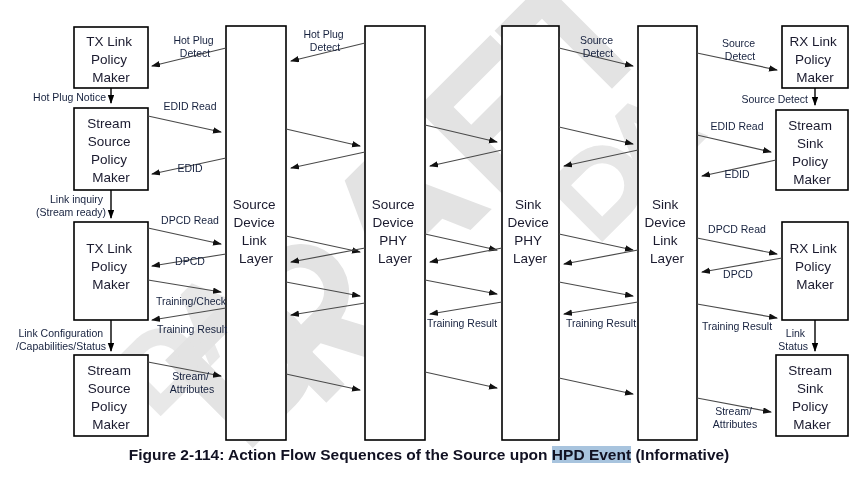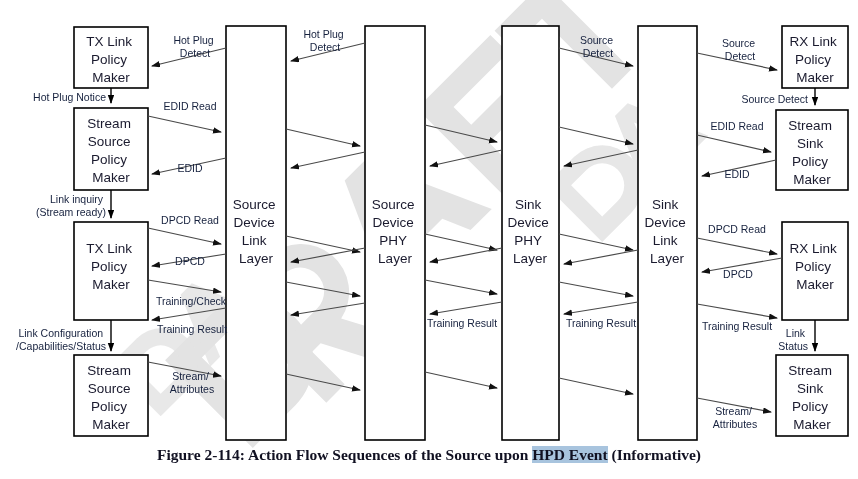--- a/index.html
+++ b/index.html
@@ -57,21 +57,21 @@
     stroke: #000000;
     stroke-width: 1.4;
     fill: none;
   }
   .caption {
     position: absolute;
     left: 0;
     top: 446px;
     width: 858px;
     text-align: center;
-    font-family: Liberation Serif, serif;
+    font-family: Liberation Sans, sans-serif;
     font-size: 15.5px;
     font-weight: bold;
     color: #111122;
     white-space: nowrap;
   }
   .caption .hl {
     background: #a8c4de;
   }
 </style>
 </head>

